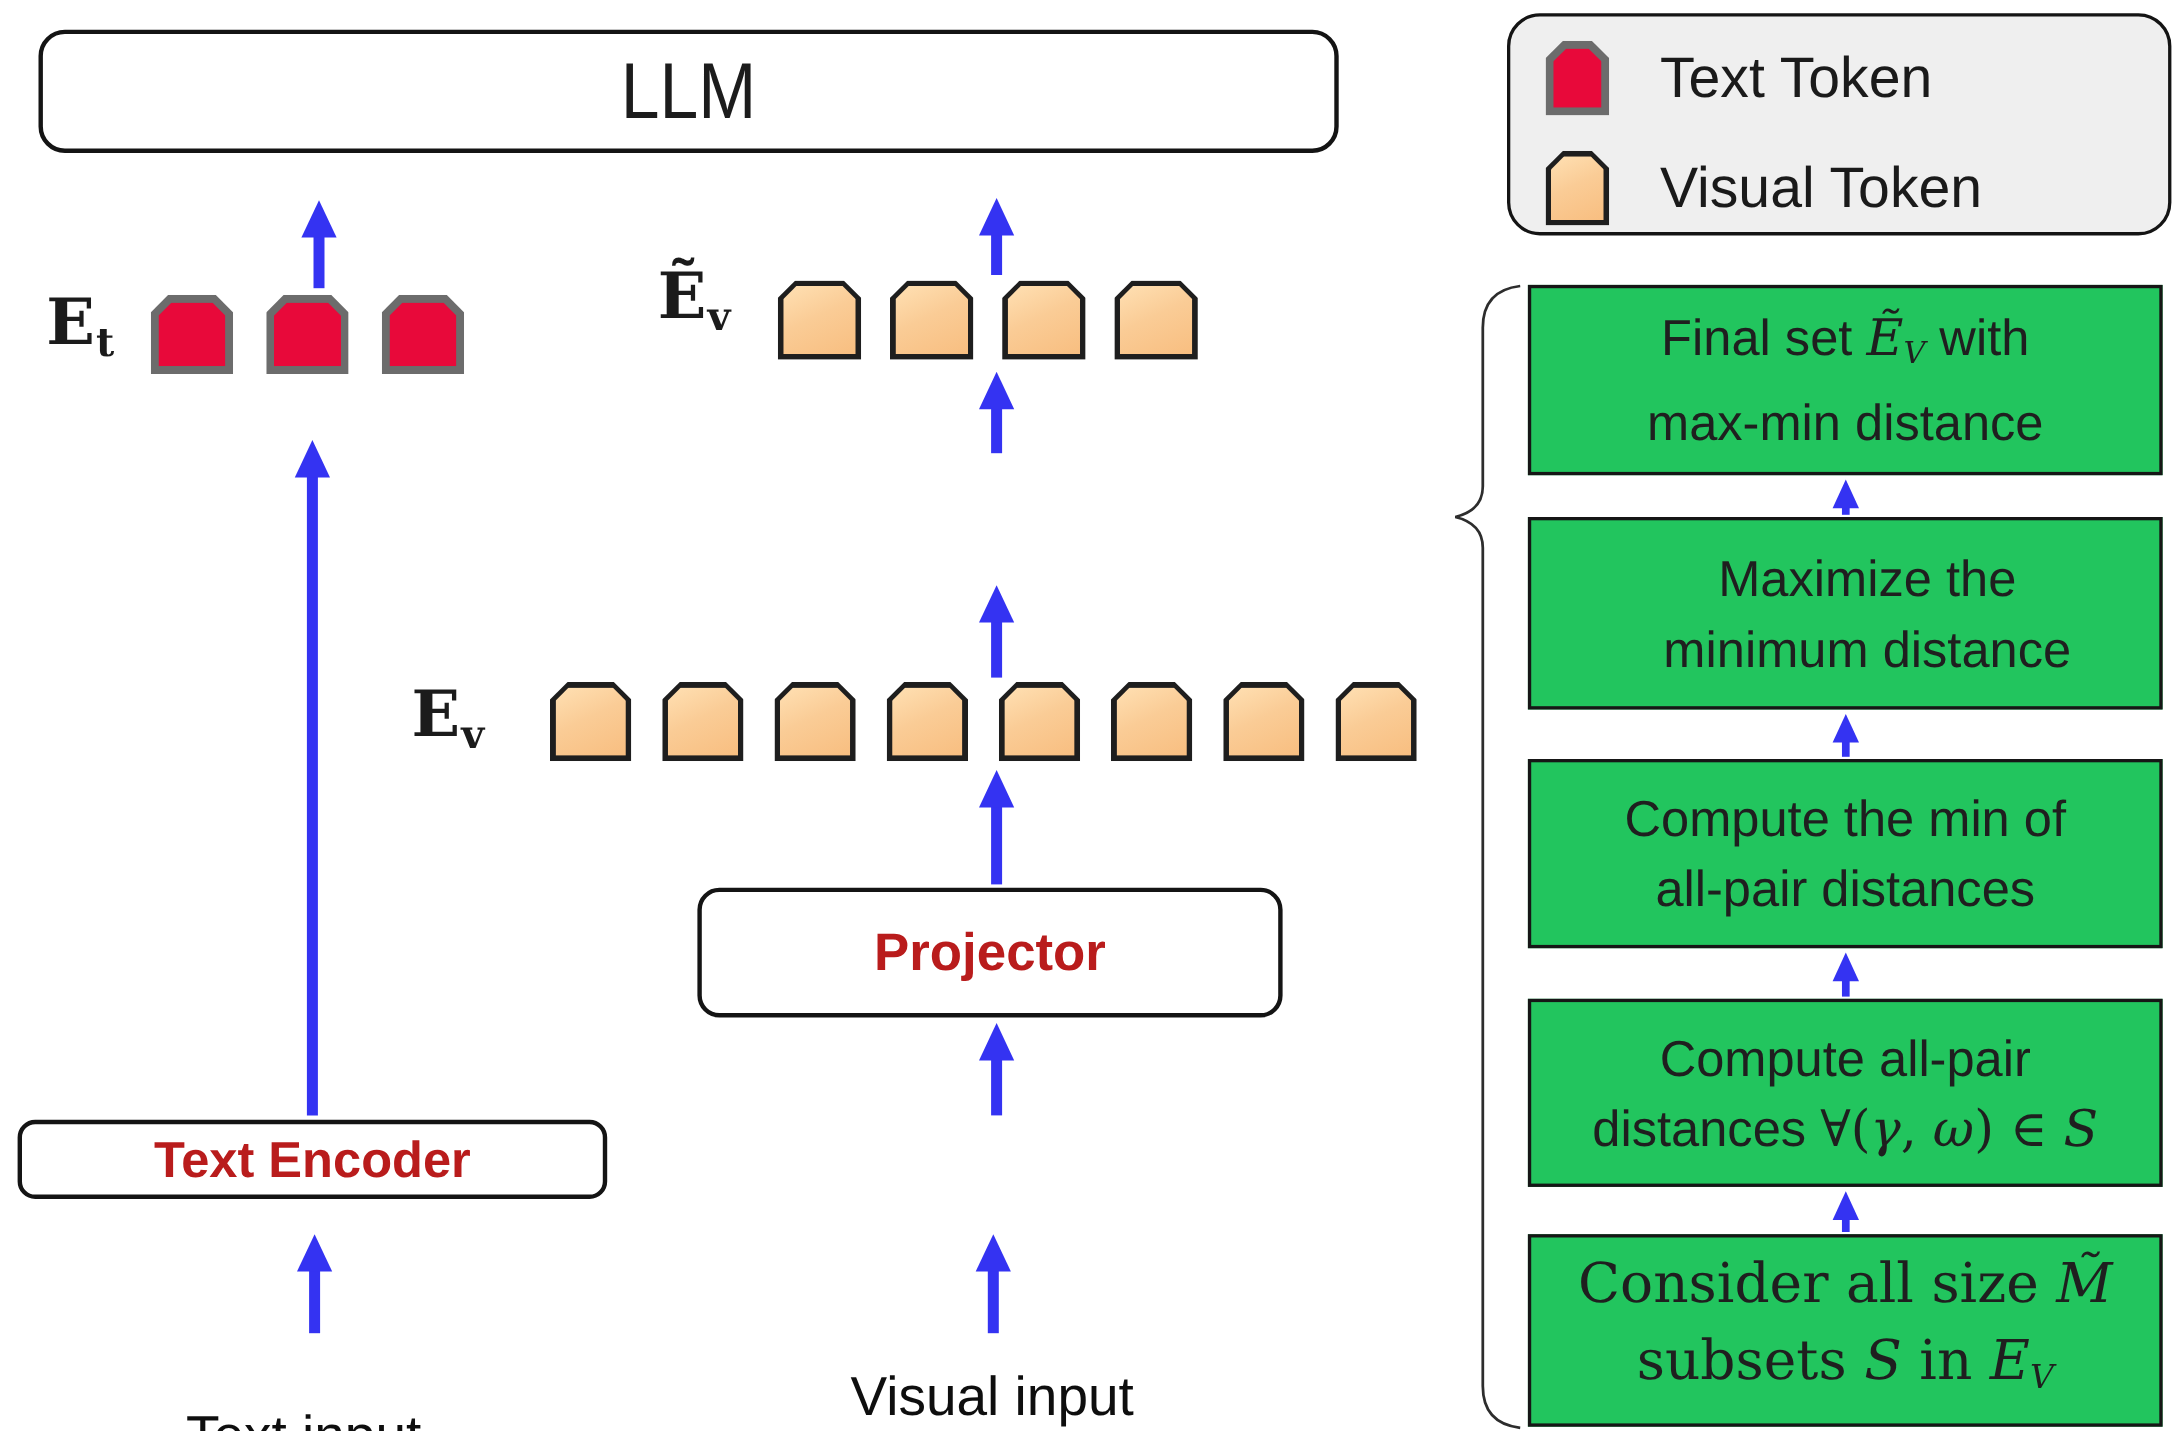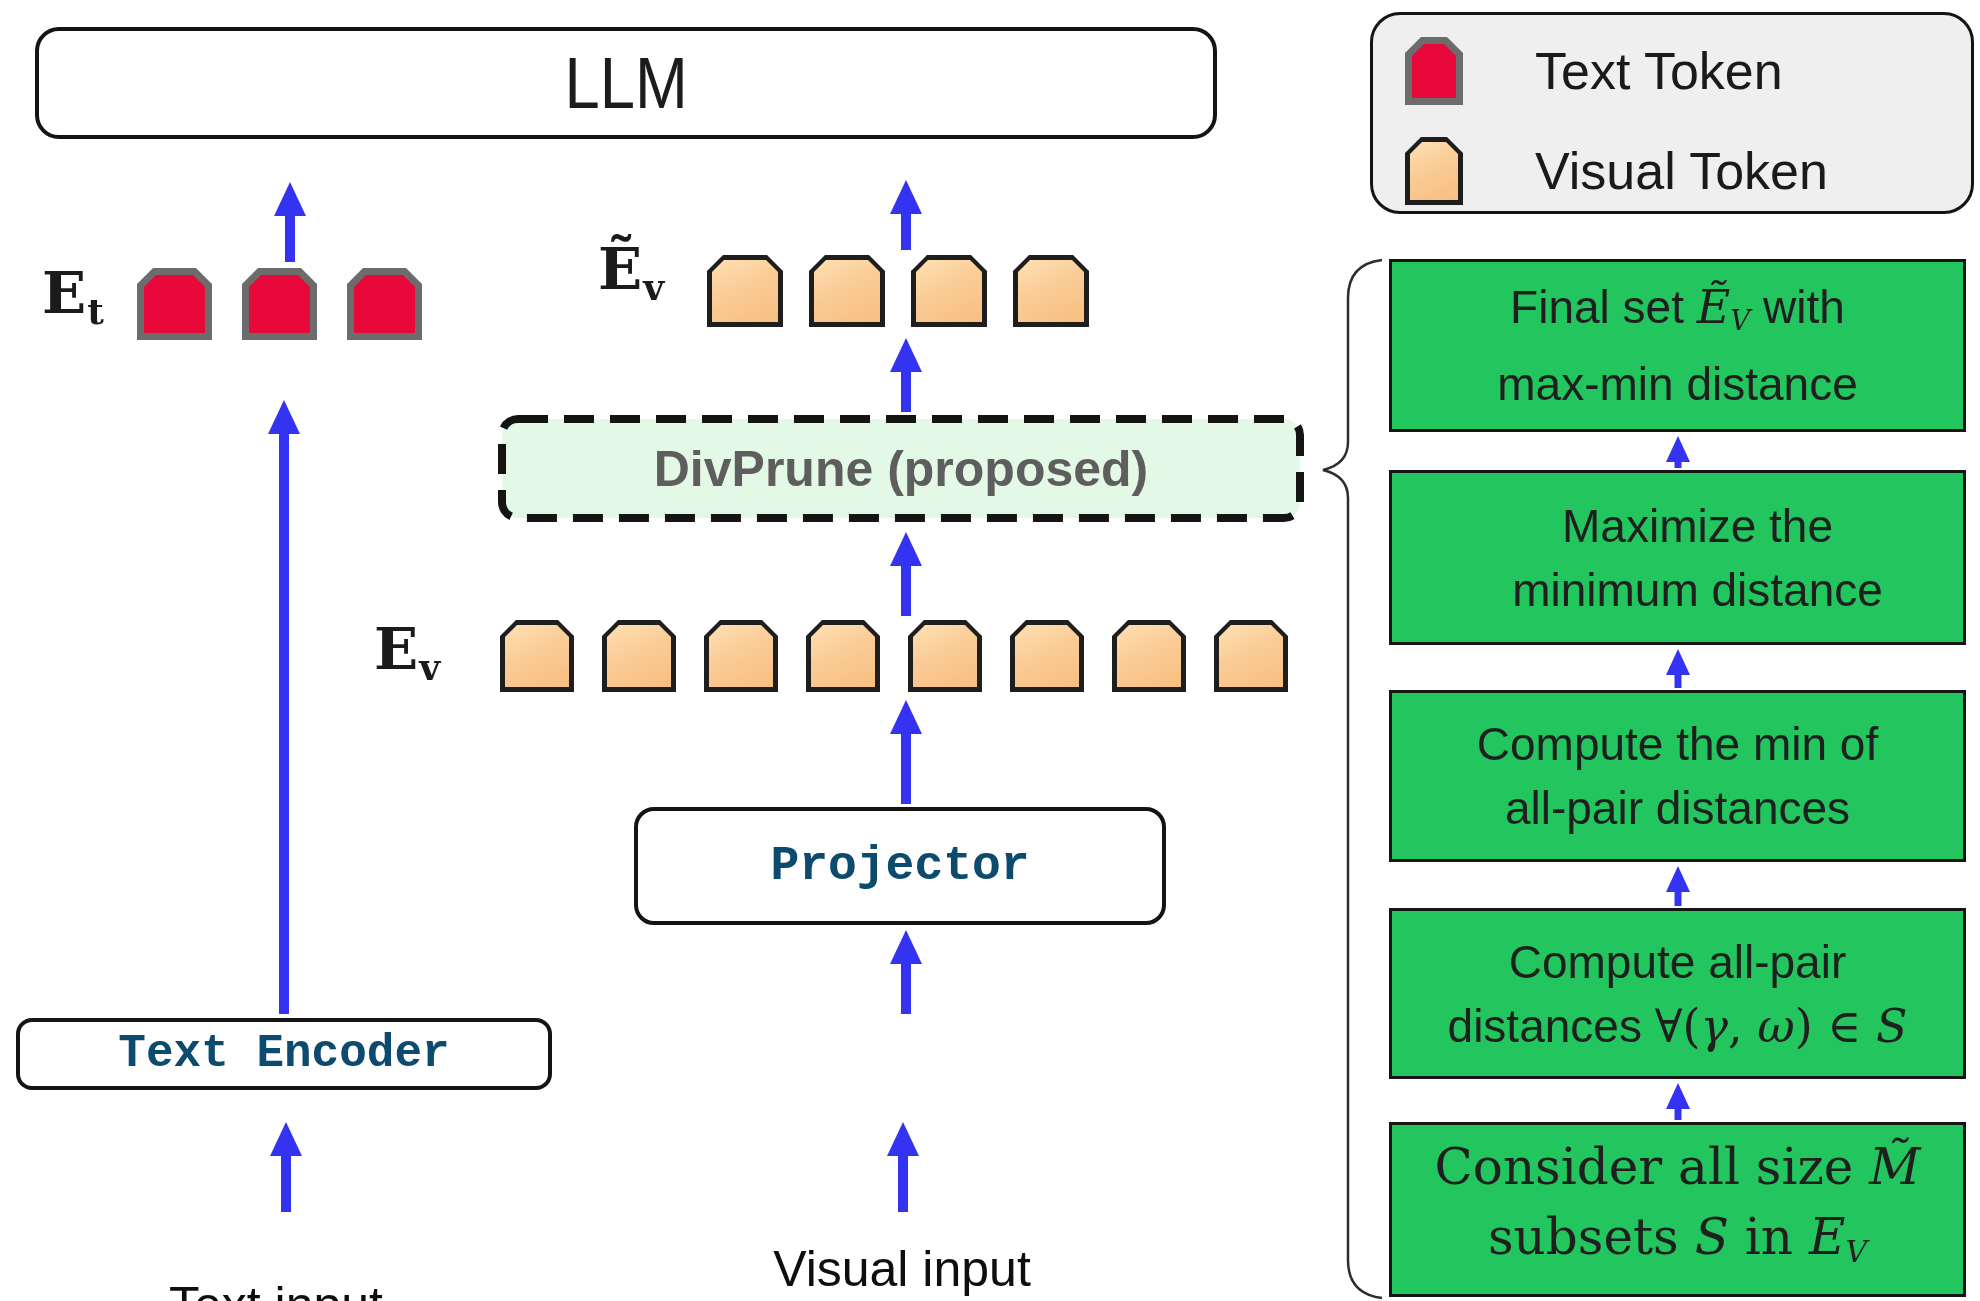--- a/index.html
+++ b/index.html
@@ -7,34 +7,34 @@
           font-family:"Liberation Sans",sans-serif;overflow:hidden;}
 
   
   .rbox{position:absolute;background:#ffffff;border:4px solid #141414;border-radius:20px;
         display:flex;align-items:center;justify-content:center;box-sizing:border-box;}
   #llm-box{left:35px;top:27px;width:1182px;height:112px;border-radius:24px;}
   #llm-label{font-size:72px;color:#1c1c1c;transform:scaleX(.88);letter-spacing:0px;}
   #projector-box{left:634px;top:807px;width:532px;height:118px;}
   #text-encoder-box{left:16px;top:1018px;width:536px;height:72px;border-radius:16px;}
   #vision-encoder-box{left:644px;top:1018px;width:528px;height:92px;border-radius:16px;}
-  .graybold{font-weight:bold;color:#0c4a6e;font-family:Liberation Mono, monospace;}
+  .graybold{font-weight:bold;color:#b91c1c;}
   #projector-box .graybold{font-size:48px;}
   #text-encoder-box .graybold,#vision-encoder-box .graybold{font-size:46px;}
 
   
   #divprune-box{position:absolute;left:498px;top:415px;width:806px;height:107px;}
   #divprune-box svg{position:absolute;inset:0;}
   #divprune-label{position:absolute;inset:0;display:flex;align-items:center;justify-content:center;
                   font-size:50px;font-weight:bold;color:#5e5e5e;}
 
   
   #legend{position:absolute;left:1370px;top:12px;width:604px;height:202px;background:#efefef;
           border:3px solid #141414;border-radius:30px;box-sizing:border-box;}
-  .legend-row{position:absolute;left:32px;height:68px;display:flex;align-items:center;gap:72px;}
+  .legend-row{position:absolute;left:32px;height:68px;display:flex;align-items:center;gap:46px;}
   #legend-row-text{top:22px;}
   #legend-row-visual{top:122px;}
   .legend-label{font-size:52px;color:#1a1a1a;white-space:nowrap;}
   .legend-row .token{width:58px;height:68px;}
 
   
   .token{position:relative;flex:none;
          clip-path:polygon(0 16px,16px 0,calc(100% - 16px) 0,100% 16px,100% 100%,0 100%);}
   .token .fill{position:absolute;
          clip-path:polygon(0 12px,12px 0,calc(100% - 12px) 0,100% 12px,100% 100%,0 100%);}
@@ -218,26 +218,20 @@
         <div class="fill"></div>
       </div>
       <div class="token token-visual">
         <div class="fill"></div>
       </div>
       <div class="token token-visual">
         <div class="fill"></div>
       </div>
     </div>
 
-  <div id="divprune-box">
-    <svg width="806" height="107">
-      <rect x="4" y="4" width="798" height="99" rx="16" fill="#e3f8e5" stroke="#141414" stroke-width="8" stroke-dasharray="30 16"></rect>
-    </svg>
-    <span id="divprune-label">DivPrune (proposed)</span>
-  </div>
 
   <div class="rbox" id="projector-box">
     <span class="graybold">Projector</span>
   </div>
   <div class="rbox" id="text-encoder-box">
     <span class="graybold">Text Encoder</span>
   </div>
 
   <div class="input-label" id="text-input-label">Text input</div>
   <div class="input-label" id="visual-input-label">Visual input</div>

